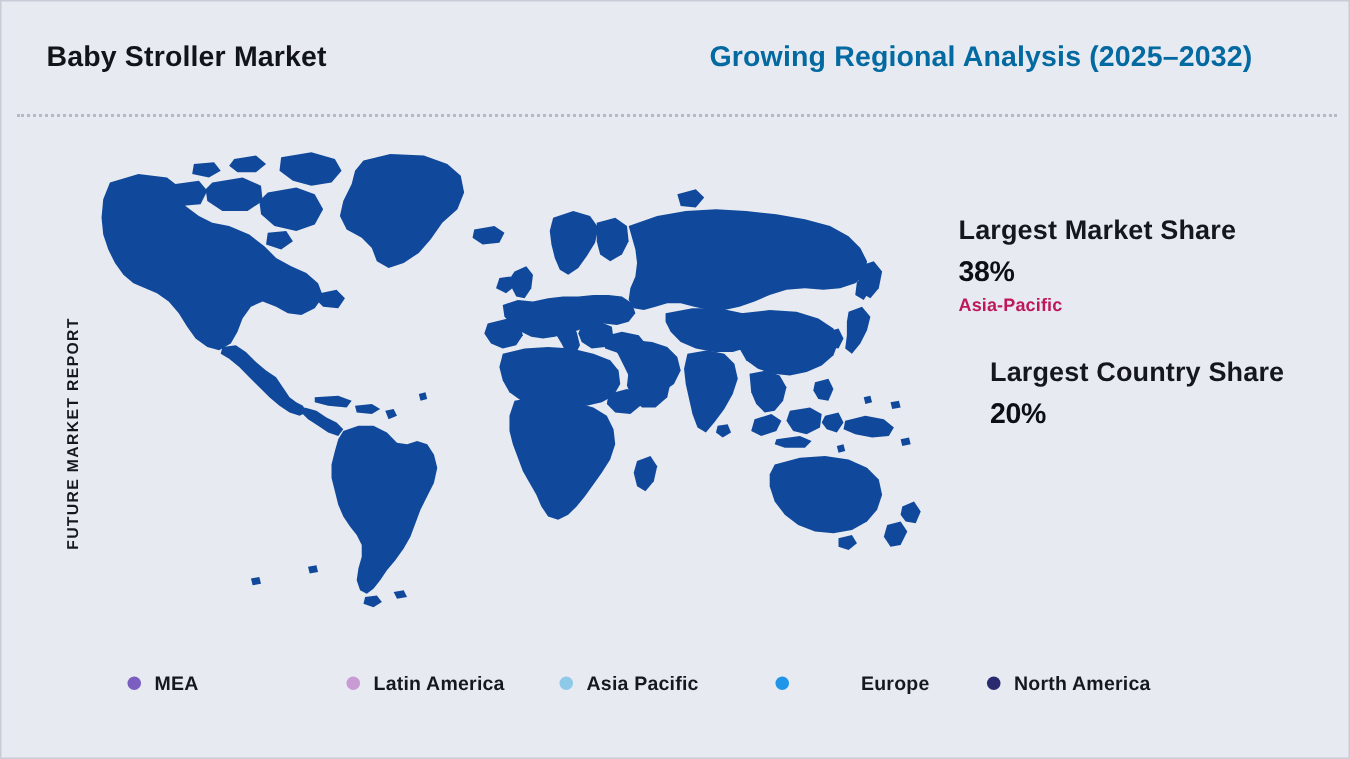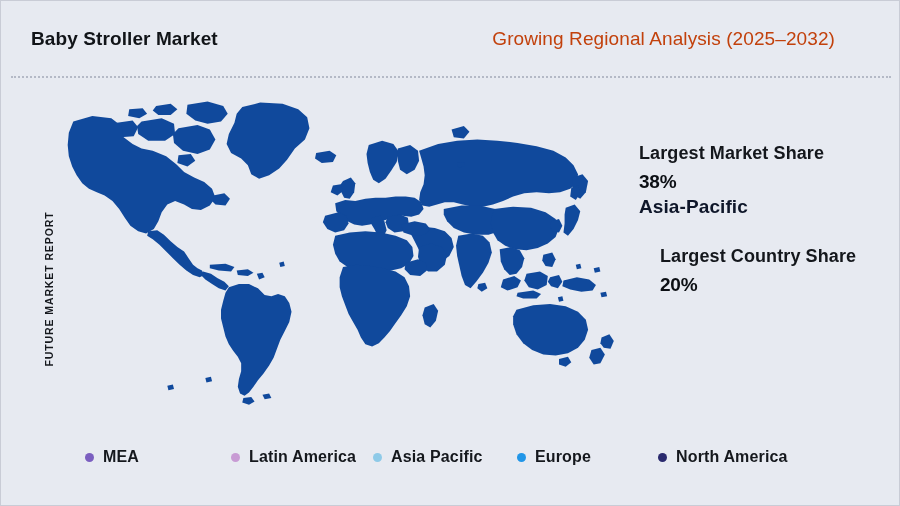--- a/index.html
+++ b/index.html
@@ -39,22 +39,22 @@
   }
   .header-title {
     font-size: 19px;
     font-weight: bold;
     color: #111418;
     letter-spacing: 0.1px;
     white-space: nowrap;
   }
   .header-subtitle {
     font-size: 19px;
-    font-weight: normal;
-    color: #c2410c;
+    font-weight: bold;
+    color: #0369a1;
     letter-spacing: 0.1px;
     white-space: nowrap;
   }
 
   .divider {
     position: absolute;
     left: 10px;
     top: 75px;
     width: 880px;
     height: 0;
@@ -108,23 +108,23 @@
     margin-bottom: 8px;
   }
   .stat-value {
     font-size: 19px;
     font-weight: bold;
     color: #0c0f14;
     line-height: 1.08;
     letter-spacing: -0.2px;
   }
   .stat-region {
-    font-size: 19px;
-    font-weight: bold;
-    color: #0f172a;
+    font-size: 12px;
+    font-weight: bold;
+    color: #be185d;
     margin-top: 3px;
     letter-spacing: 0.1px;
   }
 
   
   .legend {
     position: absolute;
     left: 84px;
     top: 447px;
     width: 740px;
@@ -137,21 +137,21 @@
     white-space: nowrap;
   }
   .legend-dot {
     width: 9px;
     height: 9px;
     border-radius: 50%;
     margin-right: 9px;
     flex: 0 0 auto;
   }
   .legend-label {
-    font-size: 16px;
+    font-size: 13px;
     font-weight: bold;
     color: #15181d;
     letter-spacing: 0.15px;
   }
 </style>
 </head>
 <body>
 
 <div id="infographic" style="background: rgb(231, 234, 241);">
 
@@ -281,21 +281,21 @@
     <div class="legend-item" style="left: 146px; top: 0px;">
       <span class="legend-dot" style="background: rgb(200, 155, 212);"></span>
       <span class="legend-label">Latin America</span>
     </div>
 
     <div class="legend-item" style="left: 288px; top: 0px;">
       <span class="legend-dot" style="background: rgb(142, 202, 232);"></span>
       <span class="legend-label">Asia Pacific</span>
     </div>
 
-    <div class="legend-item" style="left: 432px; top: 0px;">
+    <div class="legend-item" style="left: 432px; top: 0px; gap: 39px;">
       <span class="legend-dot" style="background: rgb(33, 150, 232);"></span>
       <span class="legend-label">Europe</span>
     </div>
 
     <div class="legend-item" style="left: 573px; top: 0px;">
       <span class="legend-dot" style="background: rgb(42, 42, 110);"></span>
       <span class="legend-label">North America</span>
     </div>
 
   </div>

